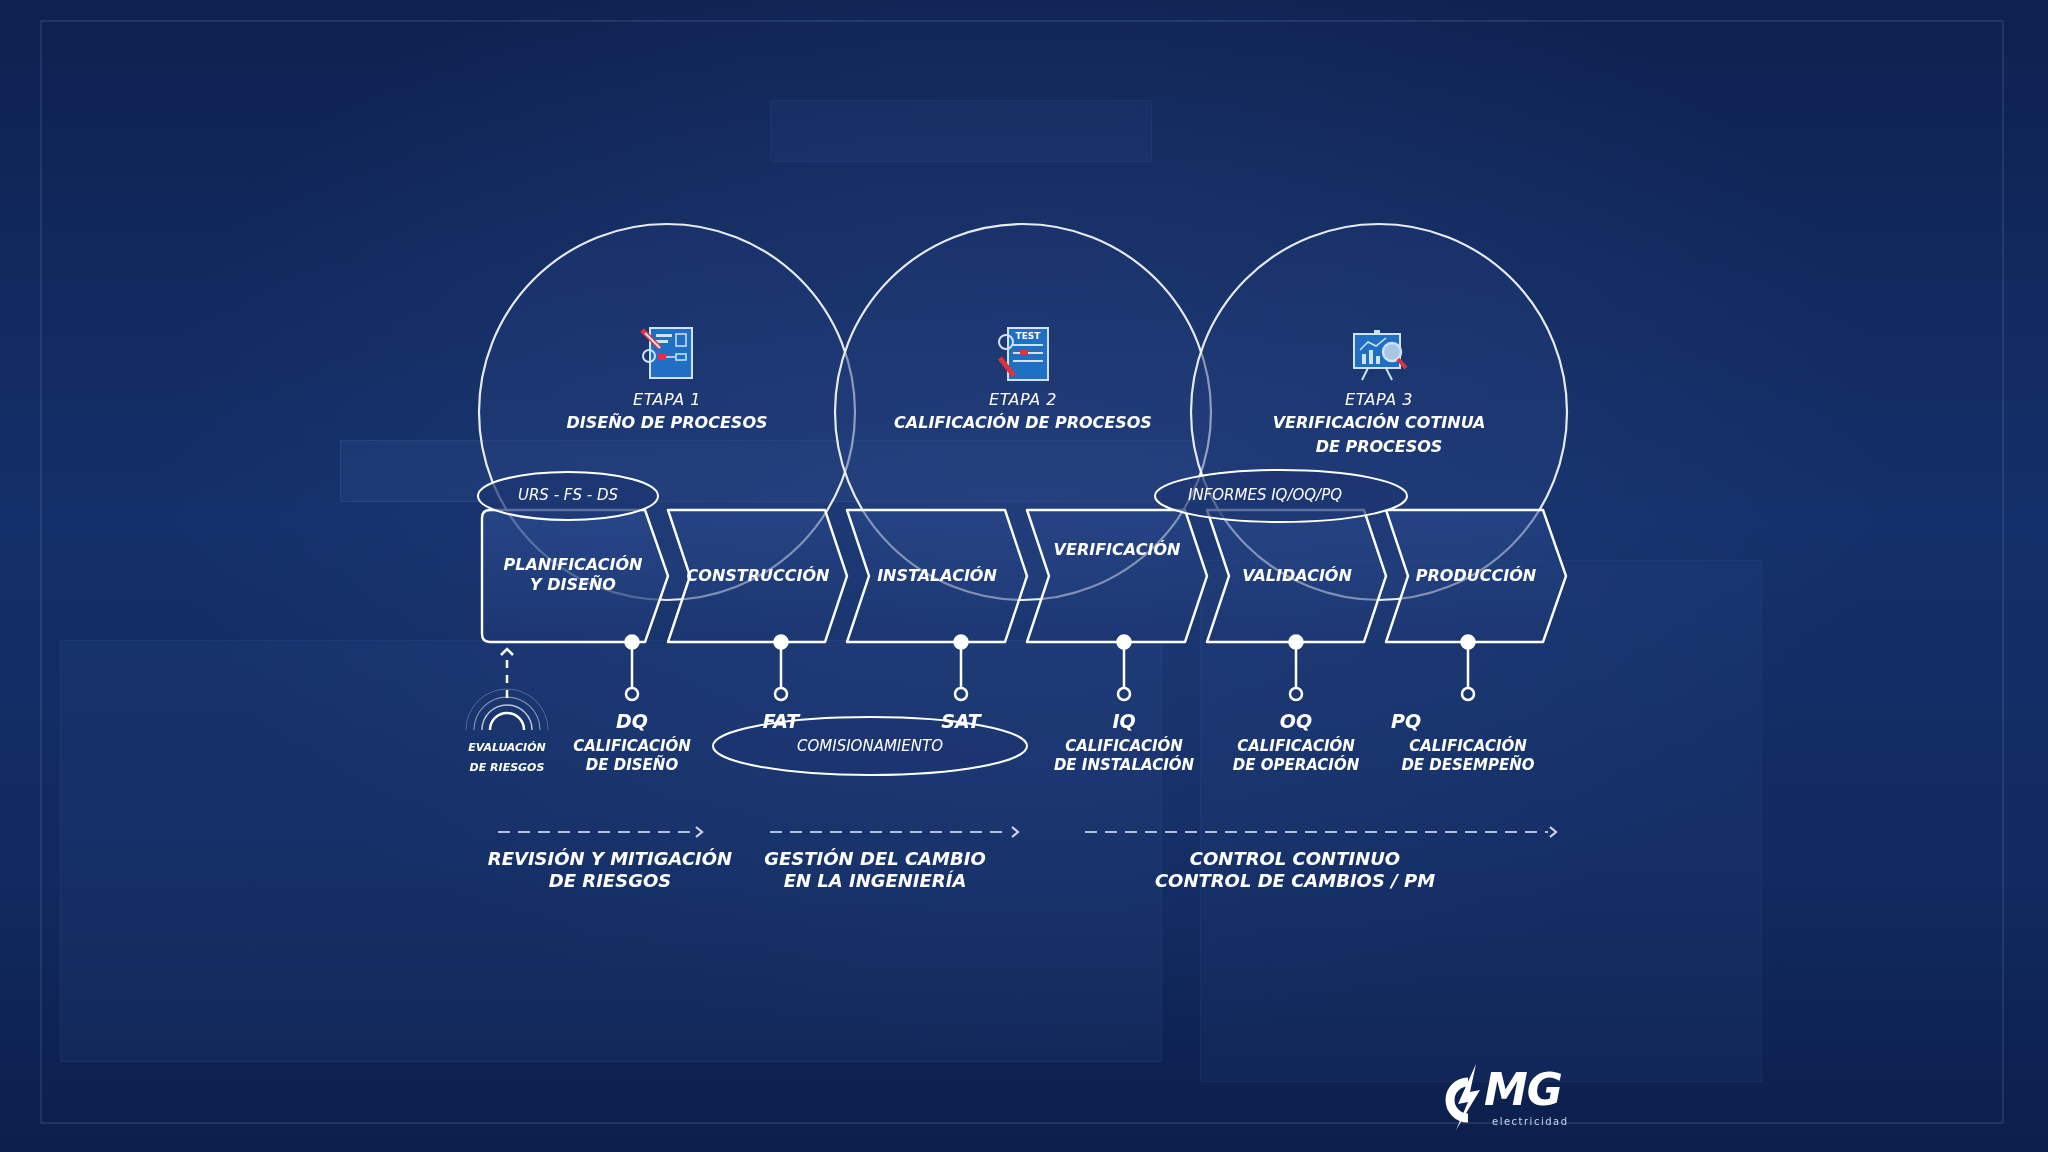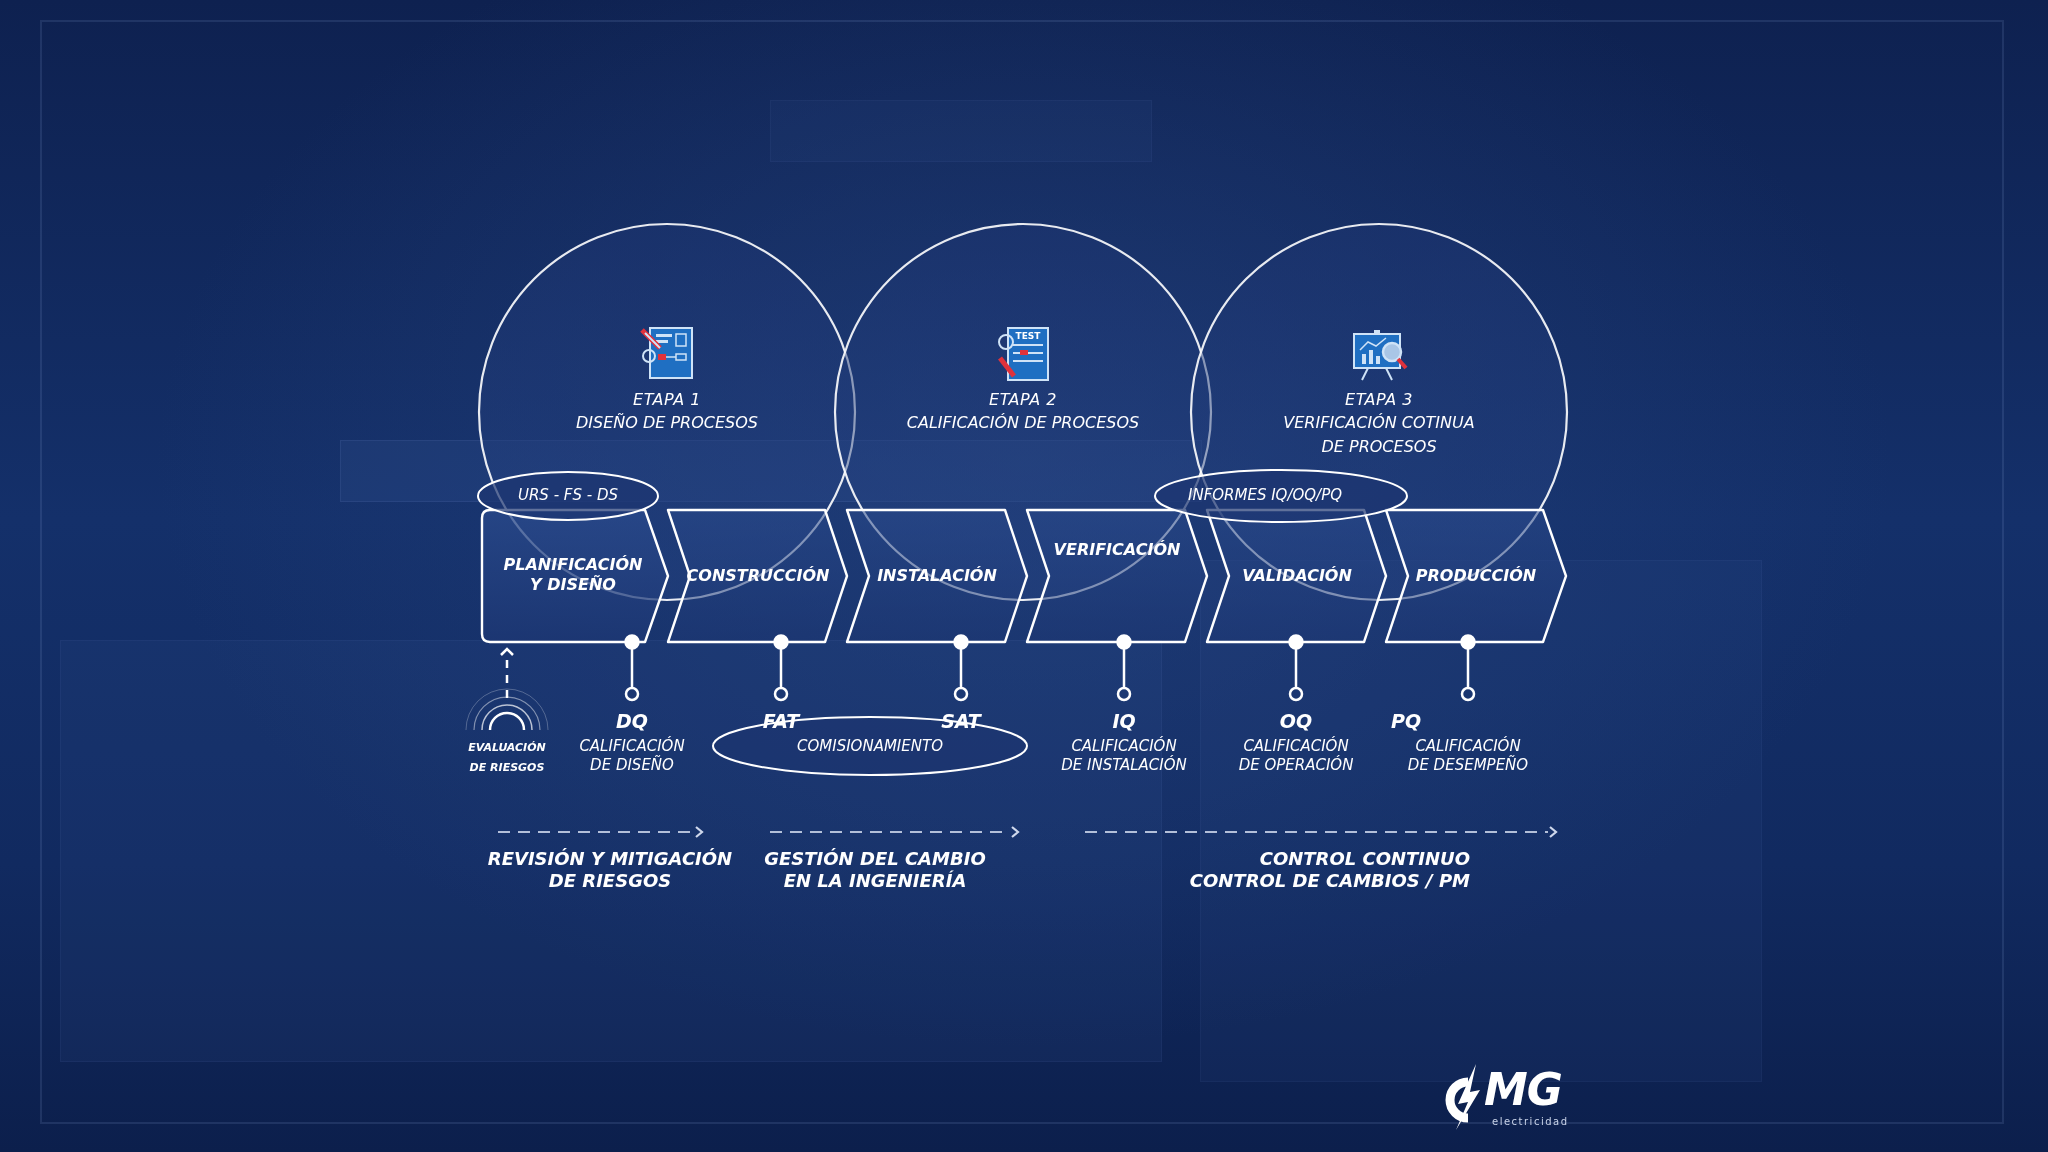--- a/index.html
+++ b/index.html
@@ -13,25 +13,25 @@
     position:absolute; inset:0;
     background:
       radial-gradient(ellipse at 50% 40%, rgba(40,70,130,0.55) 0%, rgba(15,35,85,0) 60%),
       linear-gradient(180deg, #0e2150 0%, #14306a 45%, #112a60 75%, #0c1f4c 100%);
   }
   .bg .panel { position:absolute; background:rgba(60,95,160,0.18); border:1px solid rgba(120,150,210,0.12); }
   .bg .frame { position:absolute; border:2px solid rgba(140,170,220,0.15); }
   svg.layer { position:absolute; left:0; top:0; }
   .t { position:absolute; text-align:center; white-space:nowrap; font-style:italic; }
   .stage-num { font-size:16px; font-weight:400; letter-spacing:0.5px; }
-  .stage-title { font-size:16px; font-weight:400; line-height:24px; }
+  .stage-title { font-size:16px; font-weight:700; line-height:24px; }
   .pill { font-size:15px; font-weight:400; }
   .box-label { font-size:16px; font-weight:700; line-height:20px; }
   .ms-code { font-size:19px; font-weight:700; }
-  .ms-sub { font-size:15px; font-weight:400; line-height:19px; }
+  .ms-sub { font-size:15px; font-weight:700; line-height:19px; }
   .bottom-label { font-size:18px; font-weight:700; line-height:22px; }
   .logo-mg { font-size:44px; font-weight:700; font-style:italic; letter-spacing:-1px; }
   .logo-sub { font-size:10px; letter-spacing:1.5px; color:#c9d3e8; }
 </style>
 </head>
 <body>
 
 <div class="bg">
   <div class="frame" style="left:40px;top:20px;width:1960px;height:1100px;"></div>
   <div class="panel" style="left:340px;top:440px;width:860px;height:60px;"></div>
@@ -210,19 +210,19 @@
 </div>
 
 <div class="t bottom-label" style="left:460px;top:848px;width:300px;">
   <div>REVISIÓN Y MITIGACIÓN</div>
   <div>DE RIESGOS</div>
 </div>
 <div class="t bottom-label" style="left:725px;top:848px;width:300px;">
   <div>GESTIÓN DEL CAMBIO</div>
   <div>EN LA INGENIERÍA</div>
 </div>
-<div class="t bottom-label" style="left:1120px;top:848px;width:350px;text-align:right;">
+<div class="t bottom-label" style="left:1120px;top:848px;width:350px;">
   <div>CONTROL CONTINUO</div>
   <div>CONTROL DE CAMBIOS / PM</div>
 </div>
 
 <div class="t logo-mg" style="left:1484px;top:1064px;width:90px;text-align:left;">MG</div>
 <div class="t logo-sub" style="left:1492px;top:1116px;width:80px;text-align:left;font-style:normal;">electricidad</div>
 
 </body></html>

